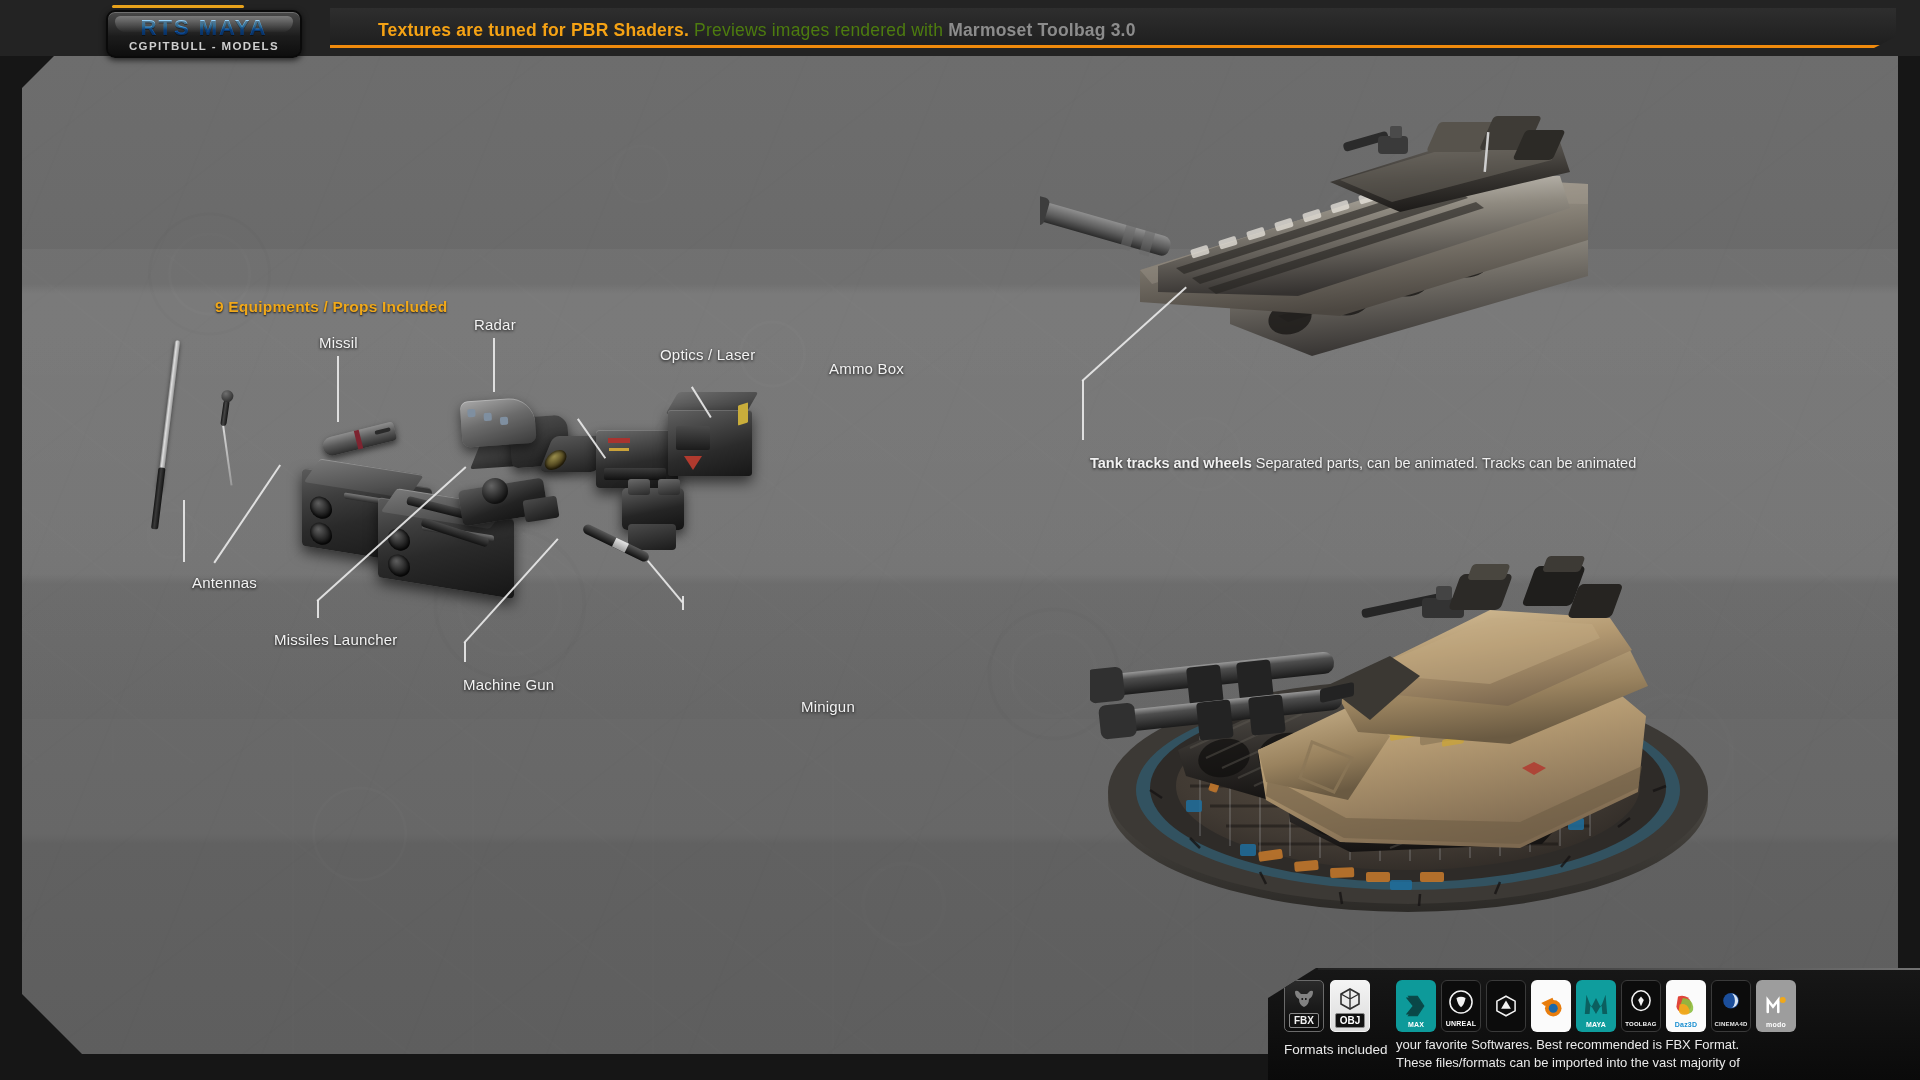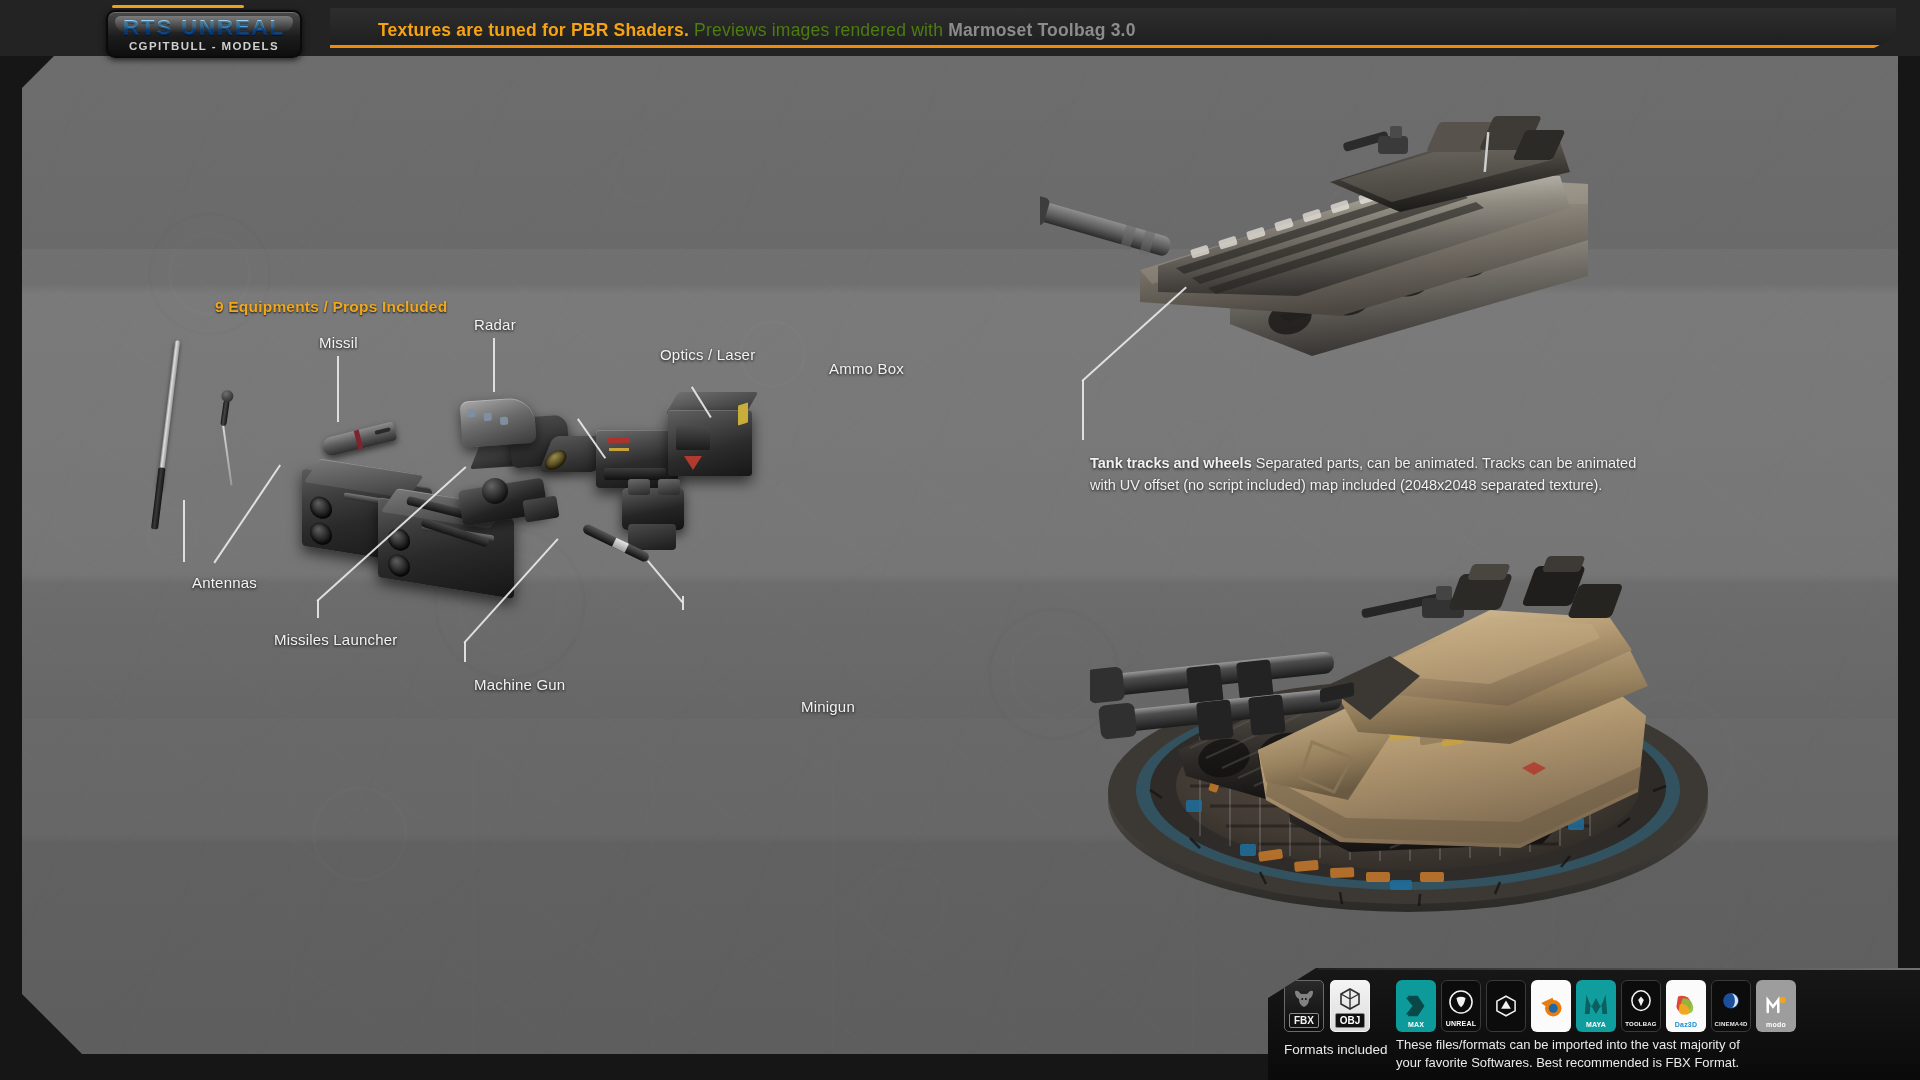--- a/index.html
+++ b/index.html
@@ -437,21 +437,21 @@
     <div class="blueprint"></div>
     <div class="blueprint b2"></div>
     <div class="band"></div>
   </div>
 
   <div class="header-bar">
     <div class="header-strip"></div>
   </div>
 
   <div class="logo">
-    <div class="logo-top">RTS UNREAL</div>
+    <div class="logo-top">RTS MAYA</div>
     <div class="logo-sub">CGPITBULL - MODELS</div>
   </div>
   <div class="logo-accent"></div>
 
   <div class="header-text">
     <span class="hl-orange">Textures are tuned for PBR Shaders.</span><span class="hl-white"> Previews images rendered with </span><span class="hl-grey">Marmoset Toolbag 3.0</span>
   </div>
 
   <div class="caption-equip">9 Equipments / Props Included</div>
 
@@ -530,21 +530,21 @@
 
   <div class="leader v" style="left:1082px; top:380px; height:60px;"></div>
   <div class="leader d" style="left:1082px; top:380px; width:140px; transform: rotate(-42deg);"></div>
 
   <div class="label" style="left:319px; top:334px;">Missil</div>
   <div class="label" style="left:474px; top:316px;">Radar</div>
   <div class="label" style="left:660px; top:346px;">Optics / Laser</div>
   <div class="label" style="left:829px; top:360px;">Ammo Box</div>
   <div class="label" style="left:192px; top:574px;">Antennas</div>
   <div class="label" style="left:230px; top:631px;padding-left:44px;">Missiles Launcher</div>
-  <div class="label" style="left:467px; top:676px;padding-left:7px;">Machine Gun</div>
+  <div class="label" style="left:456px; top:676px;padding-left:7px;">Machine Gun</div>
   <div class="label" style="left:785px; top:698px;padding-left:16px;">Minigun</div>
 
   <div class="tank-top">
     <svg width="560" height="290" viewBox="0 0 560 290">
       <defs>
         <linearGradient id="hullG" x1="0" y1="0" x2="0.3" y2="1">
           <stop offset="0%" stop-color="#b9b3a6"></stop>
             <stop offset="45%" stop-color="#8b857a"></stop>
           <stop offset="100%" stop-color="#4c4741"></stop>
         </linearGradient>
@@ -621,21 +621,20 @@
       </g>
 
       <rect x="447" y="52" width="2.5" height="40" fill="#cfcfcf" transform="rotate(5 447 52)"></rect>
     </svg>
   </div>
 
   <div class="info-block">
     <div class="info-line">
       <b>Tank tracks and wheels</b><span> Separated parts, can be animated. Tracks can be animated</span>
     </div>
-    <div class="info-line">with UV offset (no script included) map included (2048x2048 separated texture).</div>
   </div>
 
   <div class="tank-main">
     <svg width="620" height="420" viewBox="0 0 620 420">
       <defs>
         <radialGradient id="padG" cx="0.45" cy="0.4" r="0.75">
           <stop offset="0%" stop-color="#5a4f42"></stop>
           <stop offset="60%" stop-color="#413a33"></stop>
           <stop offset="100%" stop-color="#272320"></stop>
         </radialGradient>
@@ -901,18 +900,18 @@
           <path d="M9 28 V12 l7 9 l7 -9 v16" fill="none" stroke="#ffffff" stroke-width="3.4" stroke-linecap="round"></path>
           <circle cx="29" cy="12" r="4" fill="#f0a81a"></circle>
         </svg>
         <div class="name" style="color:#ffffff;">modo</div>
       </div>
 
     </div>
 
     <div class="formats-caption">Formats included</div>
     <div class="formats-desc">
+      <div>your favorite Softwares. Best recommended is FBX Format.</div>
       <div>These files/formats can be imported into the vast majority of</div>
-      <div>your favorite Softwares. Best recommended is FBX Format.</div>
     </div>
   </div>
 
 </div>
 
 </body></html>

